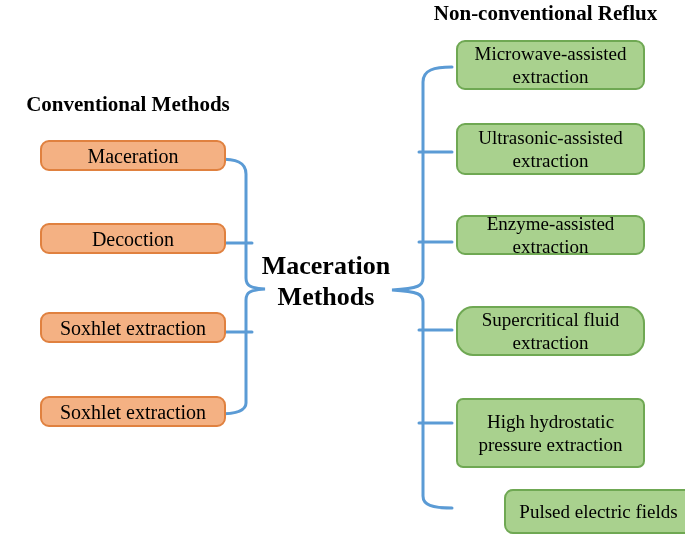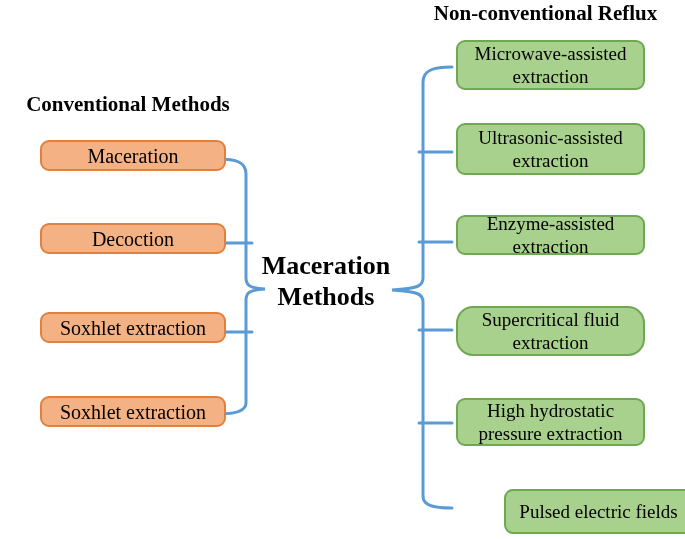--- a/index.html
+++ b/index.html
@@ -115,16 +115,16 @@
 
   <div class="mbox c-box" style="top:140px;">Maceration</div>
   <div class="mbox c-box" style="top:223px;">Decoction</div>
   <div class="mbox c-box" style="top:312px;">Soxhlet extraction</div>
   <div class="mbox c-box" style="top:396px;">Soxhlet extraction</div>
 
   <div class="mbox n-box" style="top:40px;height:50px;">Microwave-assisted extraction</div>
   <div class="mbox n-box" style="top:123px;height:52px;">Ultrasonic-assisted extraction</div>
   <div class="mbox n-box" style="top:215px;height:40px;">Enzyme-assisted extraction</div>
   <div class="mbox n-box" style="top:306px;height:50px;border-radius:17px;">Supercritical fluid extraction</div>
-  <div class="mbox n-box" style="top:398px;height:48px;">High hydrostatic pressure extraction</div>
+  <div class="mbox n-box" style="top:398px;height:70px;border-radius:7px;">High hydrostatic pressure extraction</div>
   <div class="mbox n-box" style="top:489px;height:45px;margin-left:48px;">Pulsed electric fields</div>
 
 </div>
 
 </body></html>

